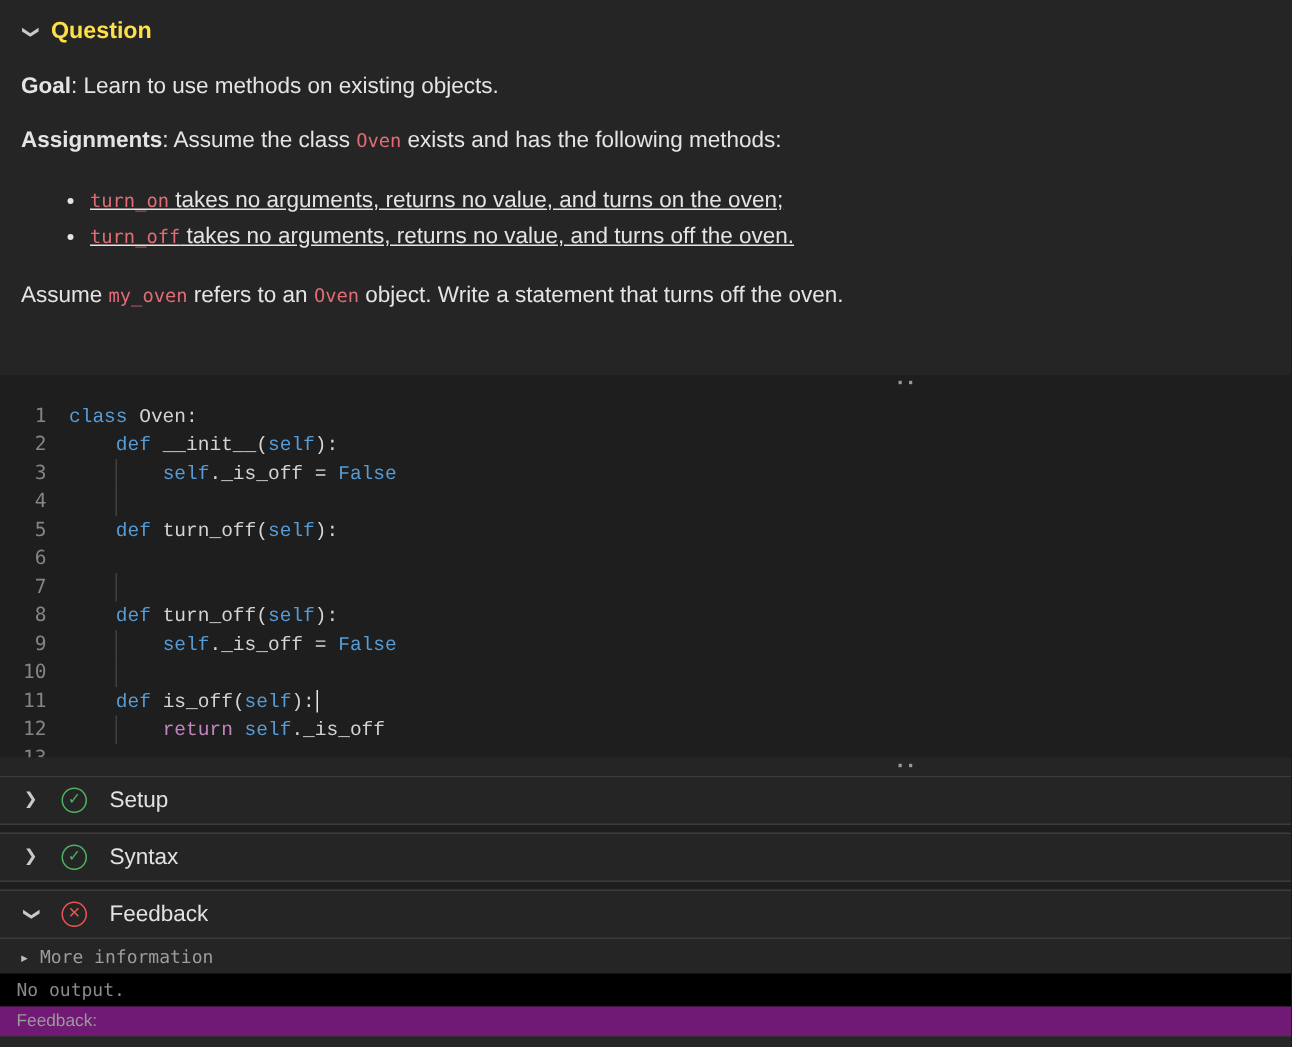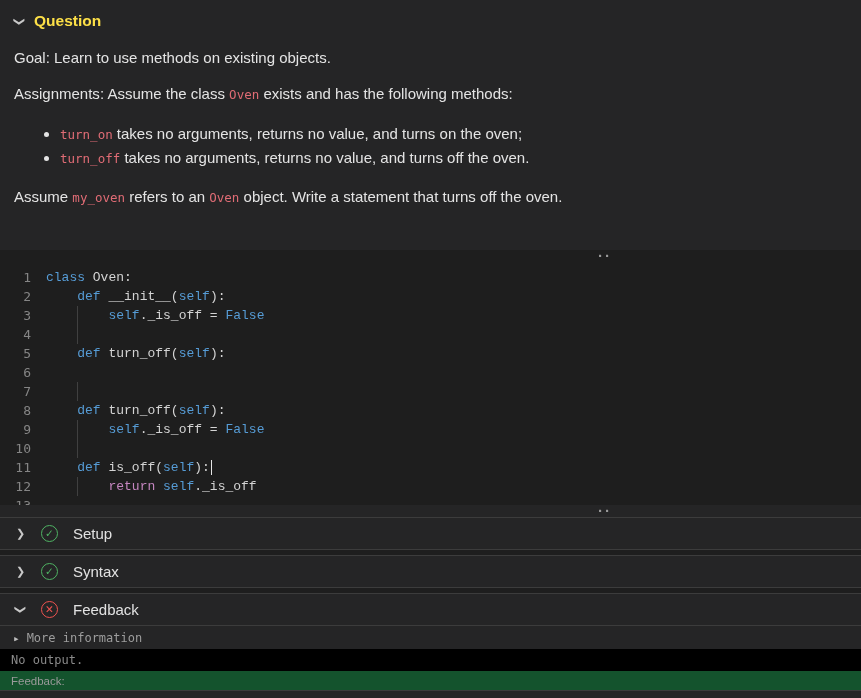--- a/index.html
+++ b/index.html
@@ -7,24 +7,24 @@
               font-family:"Liberation Sans", sans-serif; }
   .app { width:861px; height:698px; display:flex; flex-direction:column; background:#1e1e1e; }
 
   
   .question { background:#252526; height:250px; padding:8px 16px 0 14px; flex:0 0 auto; }
   .q-header { display:flex; align-items:center; gap:9px; padding:4px 0 2px; cursor:pointer; }
   .chev { display:inline-block; color:#c9c9c9; font-size:11px; line-height:1; width:11px; text-align:center; }
   .rot90 { transform:rotate(90deg); }
   .q-title { font-size:15.5px; font-weight:bold; color:#fde047; }
   .q-para { font-size:15px; color:#e4e4e4; margin:16px 0; line-height:1.35; }
-  .b { font-weight:normal; }
+  .b { font-weight:bold; }
   .inline-code { font-family:"DejaVu Sans Mono", monospace; font-size:12.5px; color:var(--code-red); }
   .q-list { margin:19px 0 19px 0; padding-left:46px; }
-  .q-list li { font-size:15px; color:#e4e4e4; margin:4px 0; line-height:1.35; }
+  .q-list li { font-size:15px; color:#e4e4e4; margin:4px 0; line-height:1.35;text-decoration:underline; }
   .q-list li::marker { color:#e4e4e4; }
 
   
   .handle { height:12px; flex:0 0 auto; position:relative; cursor:row-resize; }
   .handle-editor { background:#1e1e1e; }
   .handle-panels { background:#252526; }
   .handle span { position:absolute; left:598px; top:-3px; color:#9a9a9a; font-size:15px;
                  font-weight:bold; letter-spacing:2px; }
 
   
@@ -49,21 +49,21 @@
   .acc-label { font-size:15px; color:#e2e2e2; }
   .icon-circle { width:17px; height:17px; border-radius:50%; display:flex; align-items:center;
                  justify-content:center; font-size:10.5px; line-height:1; flex:0 0 auto; }
   .icon-circle.pass { border:1.4px solid var(--pass); color:var(--pass); }
   .icon-circle.fail { border:1.4px solid var(--fail); color:var(--fail); }
   .more-info { display:flex; align-items:center; gap:7px; padding:5px 13px 4px; background:#252526;
                font-family:"DejaVu Sans Mono", monospace; font-size:12px; color:#9d9d9d; cursor:pointer; }
   .tri { font-size:11px; color:#bdbdbd; }
   .output-row { background:#000000; padding:4px 11px; font-family:"DejaVu Sans Mono", monospace;
                 font-size:12px; color:#8a8a8a; }
-  .fb-label { background:#14532d; padding:4px 11px 3px; font-size:11.5px; color:#9a9a9a; }
+  .fb-label { background:#701a75; padding:4px 11px 3px; font-size:11.5px; color:#9a9a9a; }
   .fb-comment { background:#262627; border-top:1px solid #3c3c3c; padding:7px 13px; display:flex;
                 align-items:center; gap:11px; flex:1 1 auto; }
 </style>
 </head>
 <body>
 
 <div class="app">
 
   <section class="question">
     <div class="q-header">

